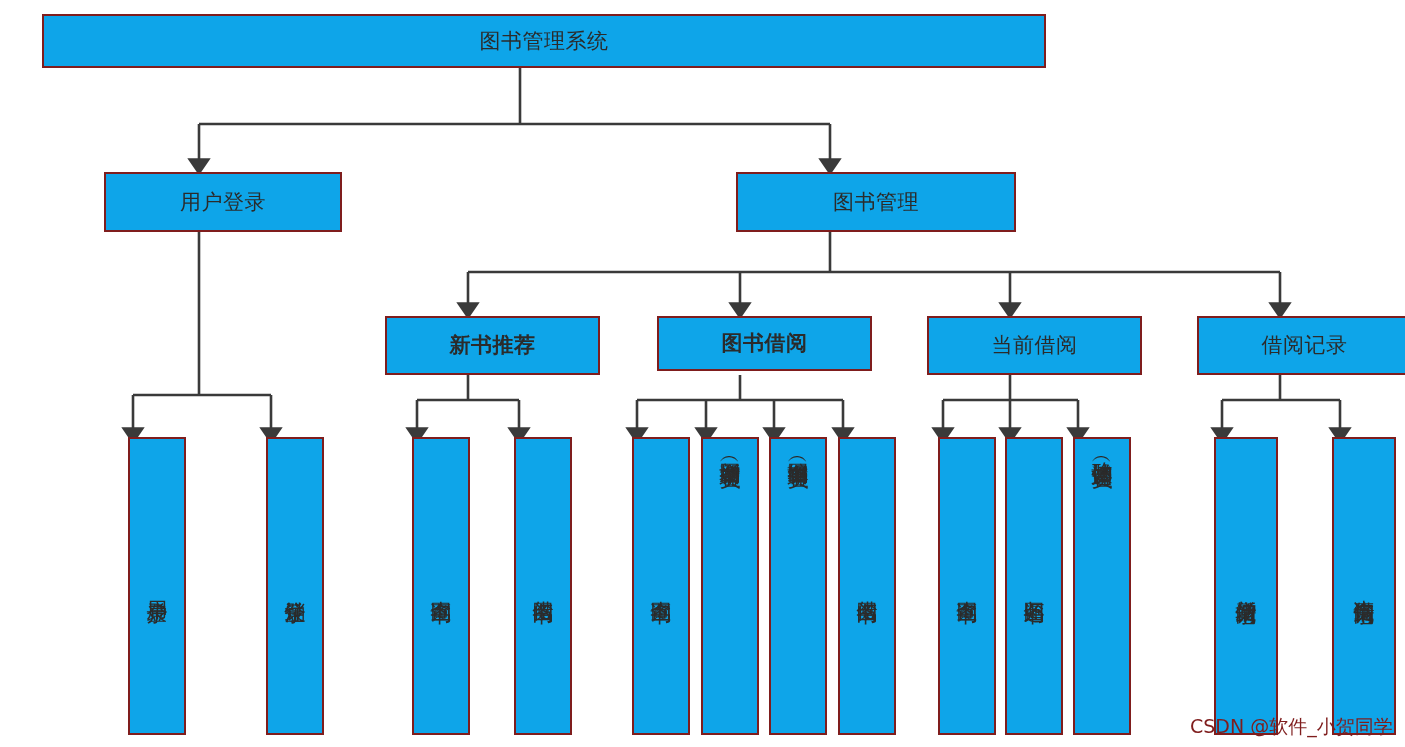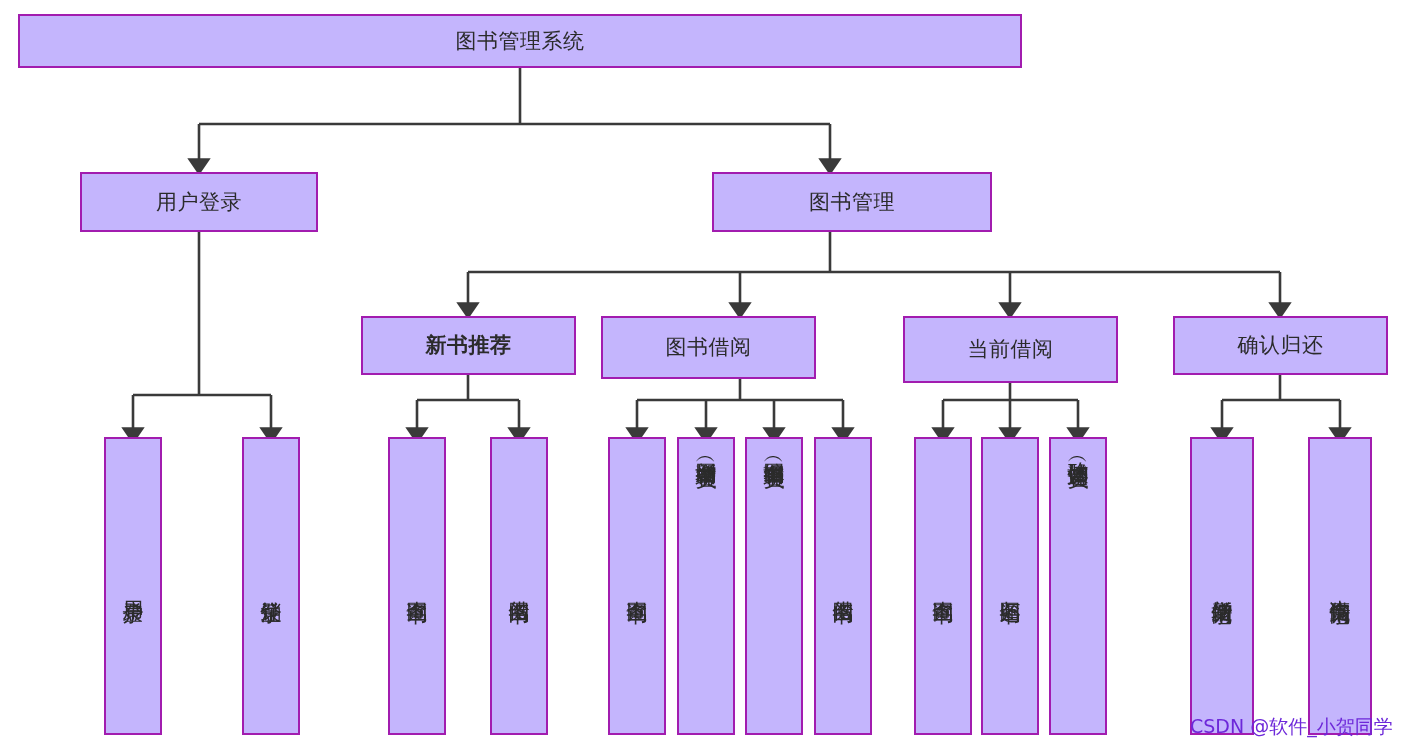--- a/index.html
+++ b/index.html
@@ -21,26 +21,27 @@
   #edge-layer {
     position: absolute;
     left: 0;
     top: 0;
     width: 1405px;
     height: 747px;
   }
   .node {
     position: absolute;
     box-sizing: border-box;
-    background: #c4b5fd;
-    border: 2px solid #a21caf;
+    background: #0ea5e9;
+    border: 2px solid #7f1d1d;
     display: flex;
     align-items: center;
     justify-content: center;
     z-index: 3;
+    margin-left: 24px;
   }
   .node-label {
     color: #2b2b2b;
     font-size: 21px;
     line-height: 1.15;
     white-space: nowrap;
     letter-spacing: 0.5px;
   }
   
   .node.leaf {
@@ -62,21 +63,21 @@
   
   .node.leaf.mid-align {
     align-items: center;
     padding-top: 0;
   }
   #watermark {
     position: absolute;
     left: 1190px;
     top: 714px;
     font-size: 19px;
-    color: #6d28d9;
+    color: #7f1d1d;
     white-space: nowrap;
     z-index: 5;
     font-family: "DejaVu Sans", "Liberation Sans", sans-serif;
   }
 </style>
 </head>
 <body>
 
 <div id="diagram-canvas">
 
@@ -141,30 +142,30 @@
   </div>
 
   <div class="node" style="left:712px; top:172px; width:280px; height:60px;">
     <span class="node-label">图书管理</span>
   </div>
 
   <div class="node" style="left:361px; top:316px; width:215px; height:59px;font-weight:bold;">
     <span class="node-label">新书推荐</span>
   </div>
 
-  <div class="node" style="left:601px; top:316px; width:215px; height:63px;">
+  <div class="node" style="left:633px; top:316px; width:215px; height:55px;font-weight:bold;">
     <span class="node-label">图书借阅</span>
   </div>
 
-  <div class="node" style="left:903px; top:316px; width:215px; height:67px;">
+  <div class="node" style="left:903px; top:316px; width:215px; height:59px;">
     <span class="node-label">当前借阅</span>
   </div>
 
   <div class="node" style="left:1173px; top:316px; width:215px; height:59px;">
-    <span class="node-label">确认归还</span>
+    <span class="node-label">借阅记录</span>
   </div>
 
   <div class="node leaf mid-align" style="left:104px; top:437px; width:58px; height:298px;">
     <span class="node-label">用户登录</span>
   </div>
   <div class="node leaf mid-align" style="left:242px; top:437px; width:58px; height:298px;">
     <span class="node-label">注销登录</span>
   </div>
 
   <div class="node leaf mid-align" style="left:388px; top:437px; width:58px; height:298px;">

